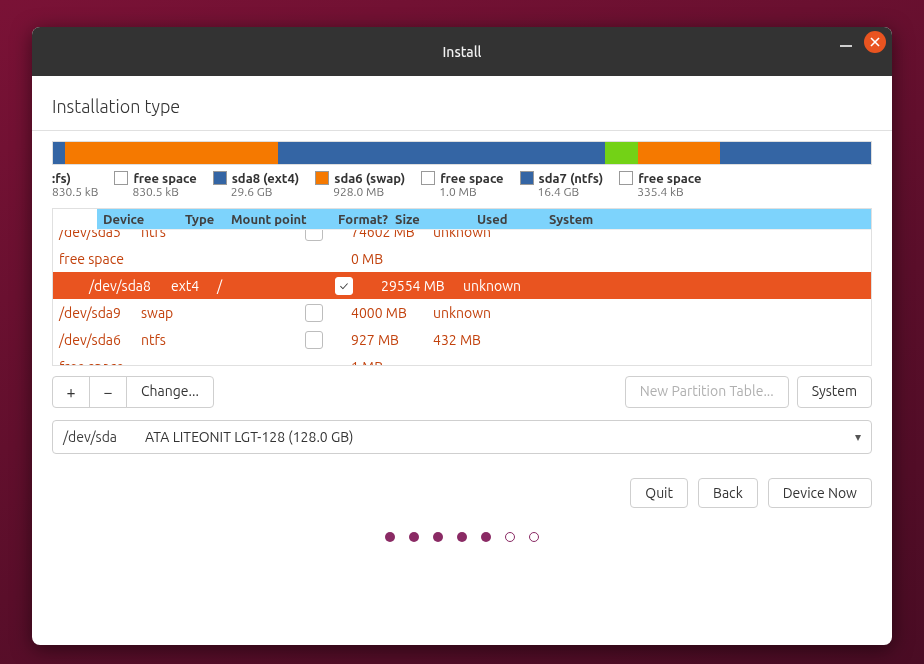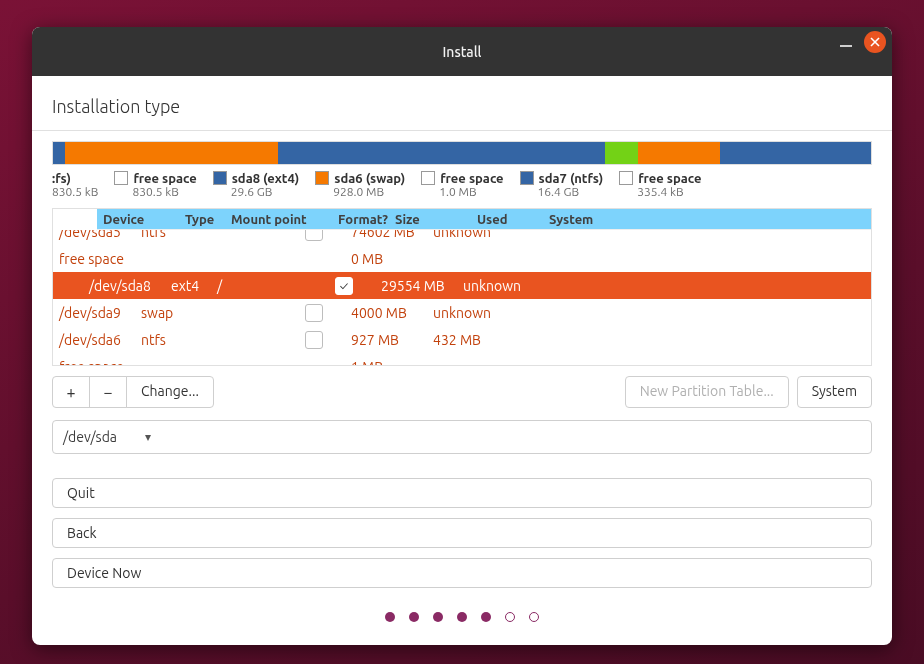--- a/index.html
+++ b/index.html
@@ -238,21 +238,20 @@
   }
   .combo .dev { min-width: 60px; }
   .combo .desc { color: #333; flex: 1; }
   .combo .arrow { color: #555; font-size: 12px; }
   
   .footer-buttons {
     display: flex;
     gap: 10px;
     justify-content: flex-end;
     margin-bottom: 24px;
-    flex-direction: column;
   }
   .progress-dots {
     display: flex;
     gap: 14px;
     justify-content: center;
     margin-bottom: 6px;
   }
   .dot {
     width: 10px; height: 10px;
     border-radius: 5px;
@@ -428,20 +427,21 @@
         <span class="btn">Change...</span>
       </div>
       <span class="spacer"></span>
       <span class="btn disabled">New Partition Table...</span>
       <span style="width:8px;"></span>
       <span class="btn">System</span>
     </div>
 
     <div class="combo">
       <span class="dev">/dev/sda</span>
+      <span class="desc">ATA LITEONIT LGT-128 (128.0 GB)</span>
       <span class="arrow">▾</span>
     </div>
 
     <div class="footer-buttons">
       <span class="btn">Quit</span>
       <span class="btn">Back</span>
       <span class="btn">Device Now</span>
     </div>
 
     <div class="progress-dots" id="progress-dots">

